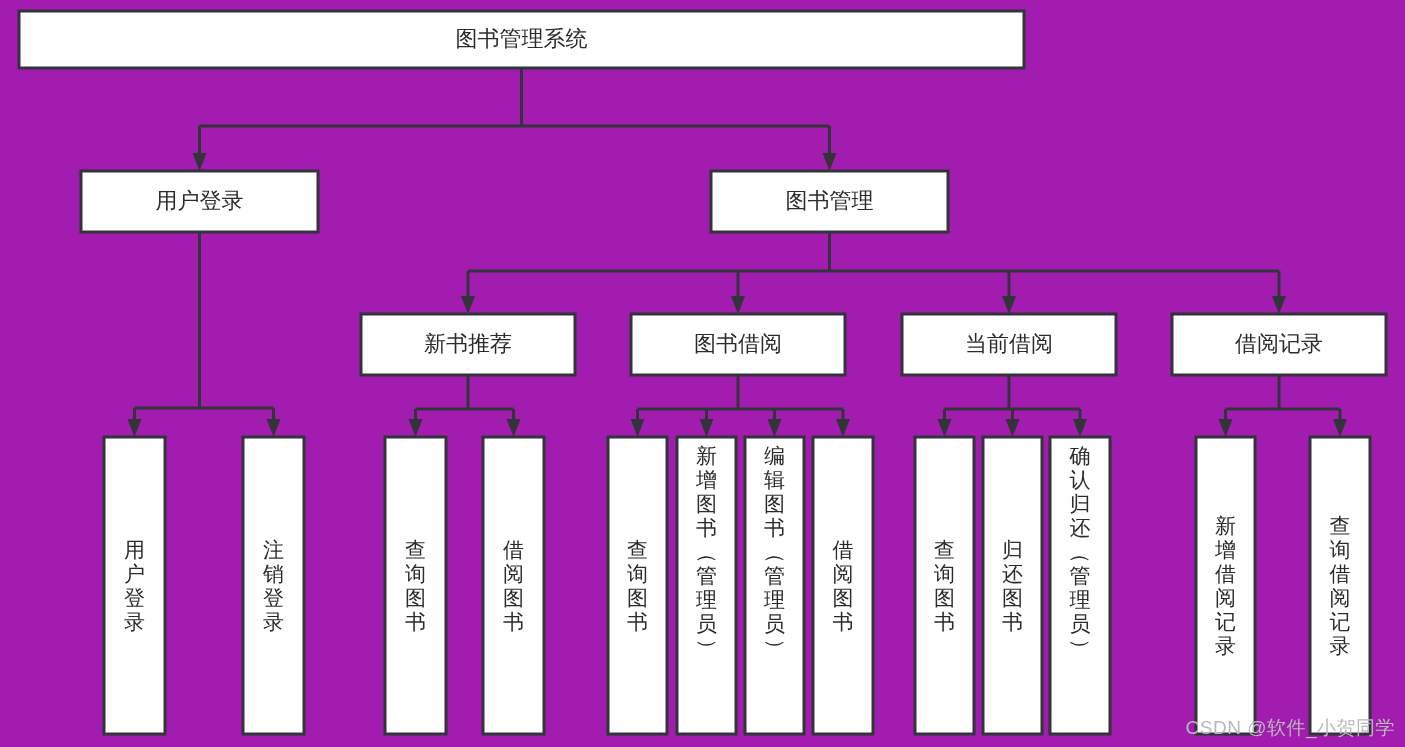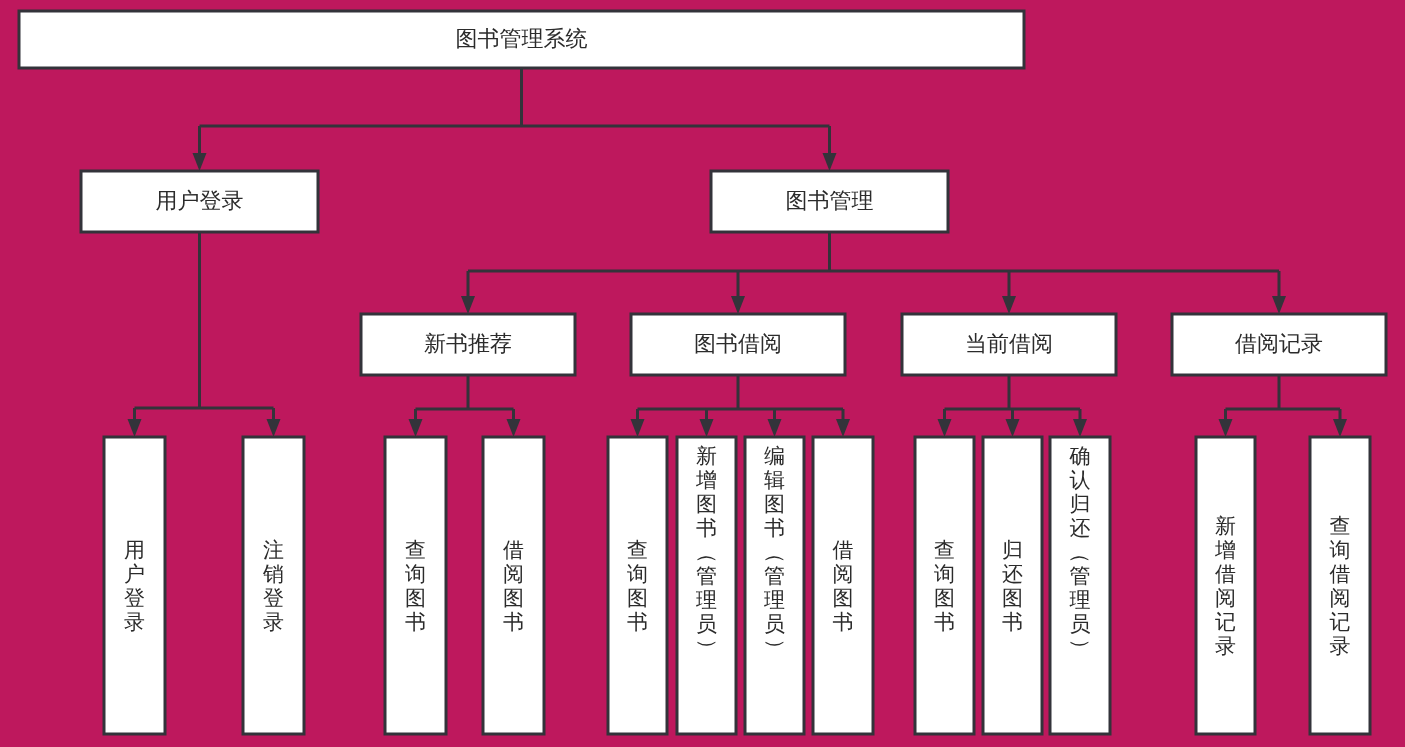--- a/index.html
+++ b/index.html
@@ -10,21 +10,21 @@
   body {
     width: 1405px;
     height: 747px;
     font-family: "Liberation Sans", "DejaVu Sans", sans-serif;
     overflow: hidden;
   }
   #diagram-root {
     position: relative;
     width: 1405px;
     height: 747px;
-    background: #be185d;
+    background: #a21caf;
   }
   svg.diagram-canvas {
     position: absolute;
     left: 0;
     top: 0;
     width: 1405px;
     height: 747px;
   }
   .node-box {
     fill: #ffffff;
@@ -259,13 +259,14 @@
           <rect x="1310" y="437" width="60" height="297" class="node-box"></rect>
           <text x="1340" y="532.5" class="node-label-v">查</text>
           <text x="1340" y="556.5" class="node-label-v">询</text>
           <text x="1340" y="580.5" class="node-label-v">借</text>
           <text x="1340" y="604.5" class="node-label-v">阅</text>
           <text x="1340" y="628.5" class="node-label-v">记</text>
           <text x="1340" y="652.5" class="node-label-v">录</text>
         </g>
       </g>
   </svg>
+  <div class="watermark-text">CSDN @软件_小贺同学</div>
 </div>
 
 </body></html>

